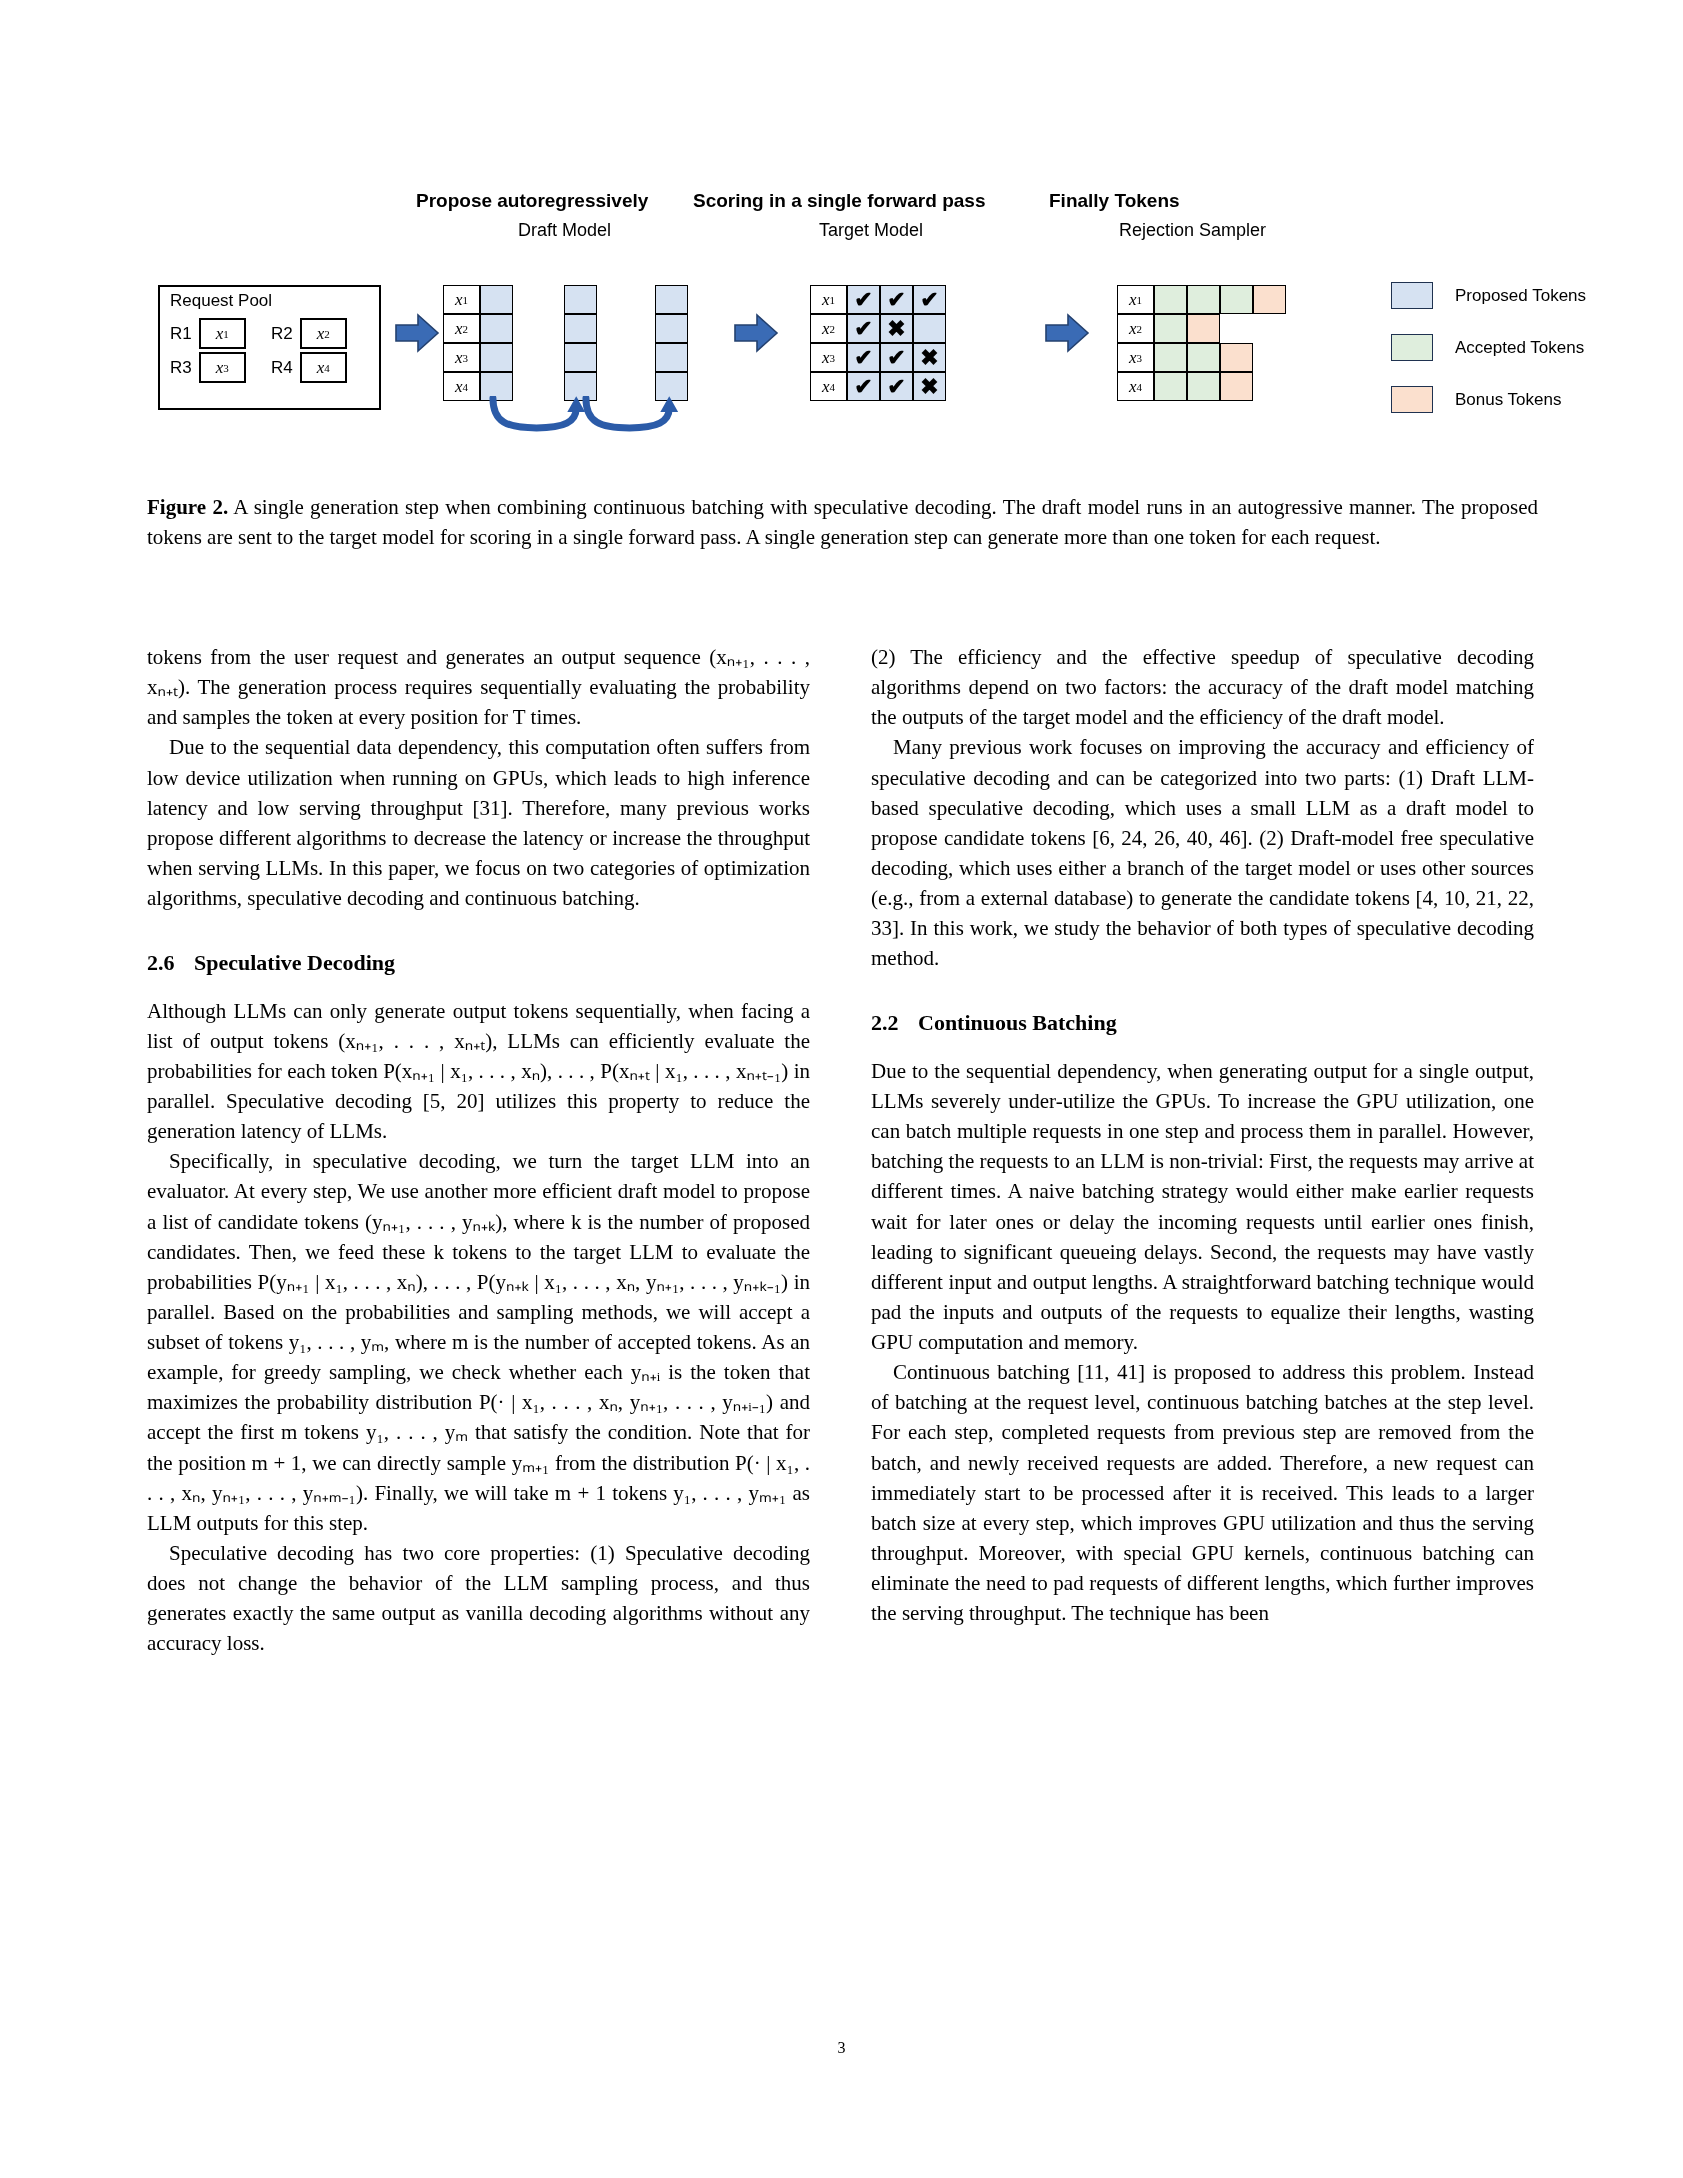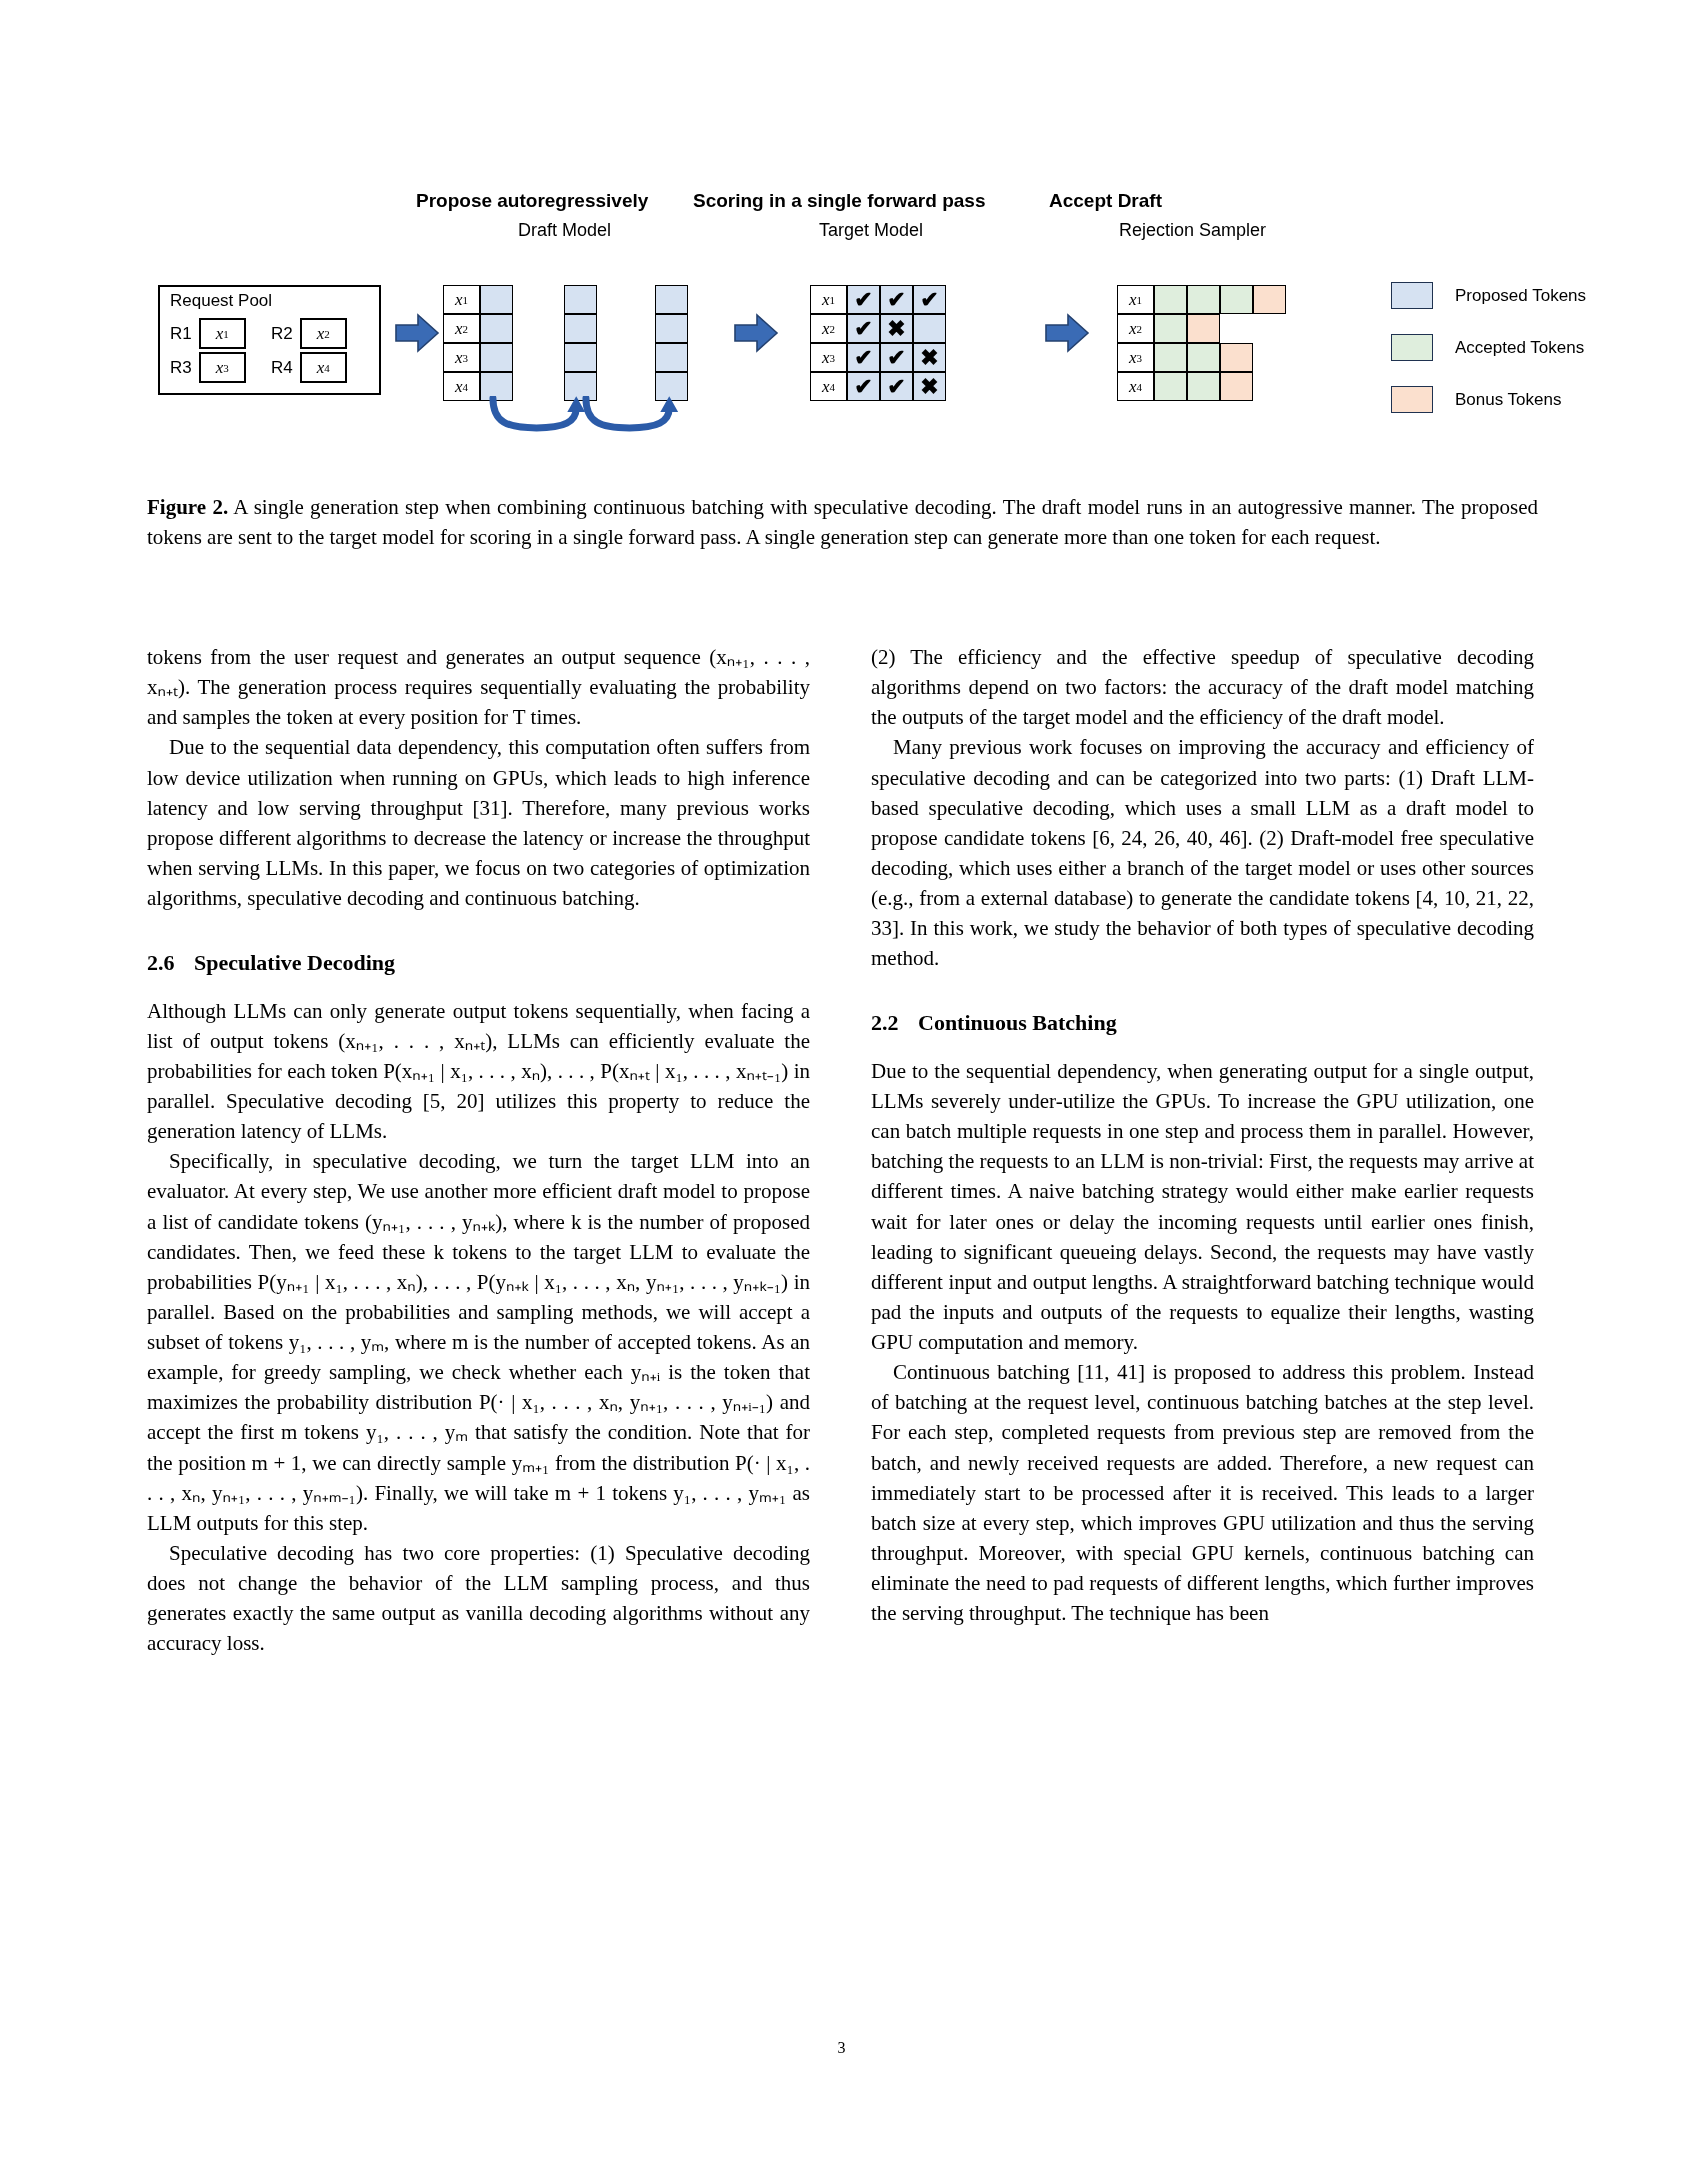--- a/index.html
+++ b/index.html
@@ -31,21 +31,21 @@
     font-size:18px;
     text-align:center;
     white-space:nowrap;
     color:#000;
   }
 
   
   .req-pool {
     position:absolute;
     left:158px; top:285px;
-    width:223px; height:110px;
+    width:223px; height:125px;
     border:2px solid #000;
     box-sizing:border-box;
     background:#fff;
   }
   .req-pool-title {
     position:absolute; left:10px; top:4px;
     font-family:"Liberation Sans", sans-serif;
     font-size:17px;
   }
   .req-row { position:absolute; display:flex; align-items:center; gap:7px; }
@@ -158,21 +158,21 @@
 <div class="page">
 
   <div class="figure-wrap">
 
     <div class="fig-title" style="left:416px; top:190px; width:297px;">Propose autoregressively</div>
     <div class="fig-sub" style="left:416px; top:220px; width:297px;">Draft Model</div>
 
     <div class="fig-title" style="left:693px; top:190px; width:356px;">Scoring in a single forward pass</div>
     <div class="fig-sub" style="left:693px; top:220px; width:356px;">Target Model</div>
 
-    <div class="fig-title" style="left:1049px; top:190px; width:287px;">Accept Draft</div>
+    <div class="fig-title" style="left:1049px; top:190px; width:287px;">Finally Tokens</div>
     <div class="fig-sub" style="left:1049px; top:220px; width:287px;">Rejection Sampler</div>
 
     <div class="req-pool">
       <div class="req-pool-title">Request Pool</div>
 
       <div class="req-row" style="left:10px; top:31px;text-align:center;">
         <span class="req-label">R1</span>
         <span class="req-box">
             <i>x</i>
             <span class="sub">1</span>

